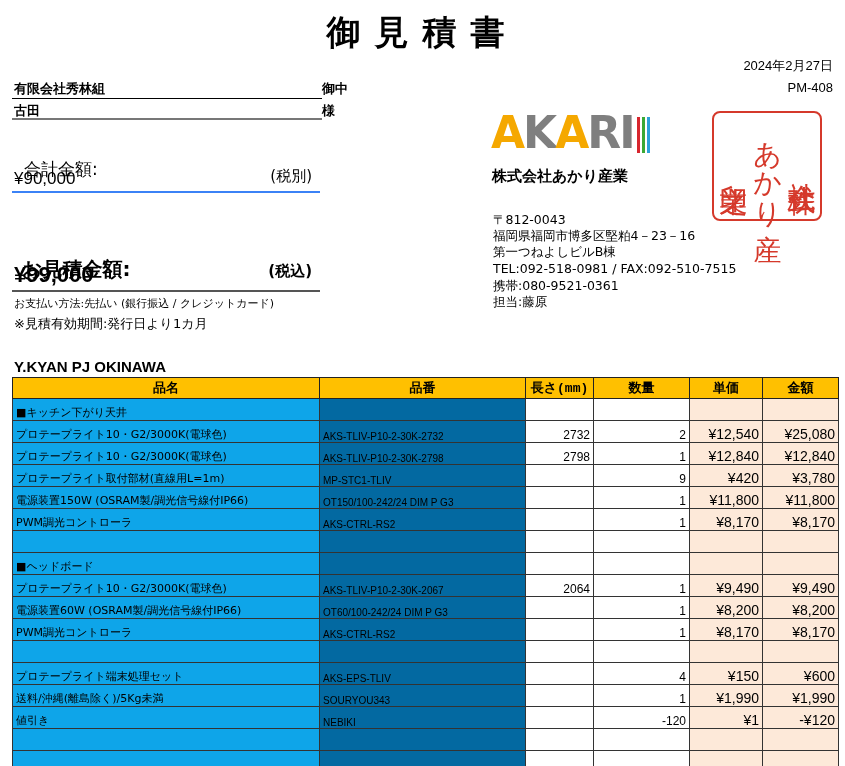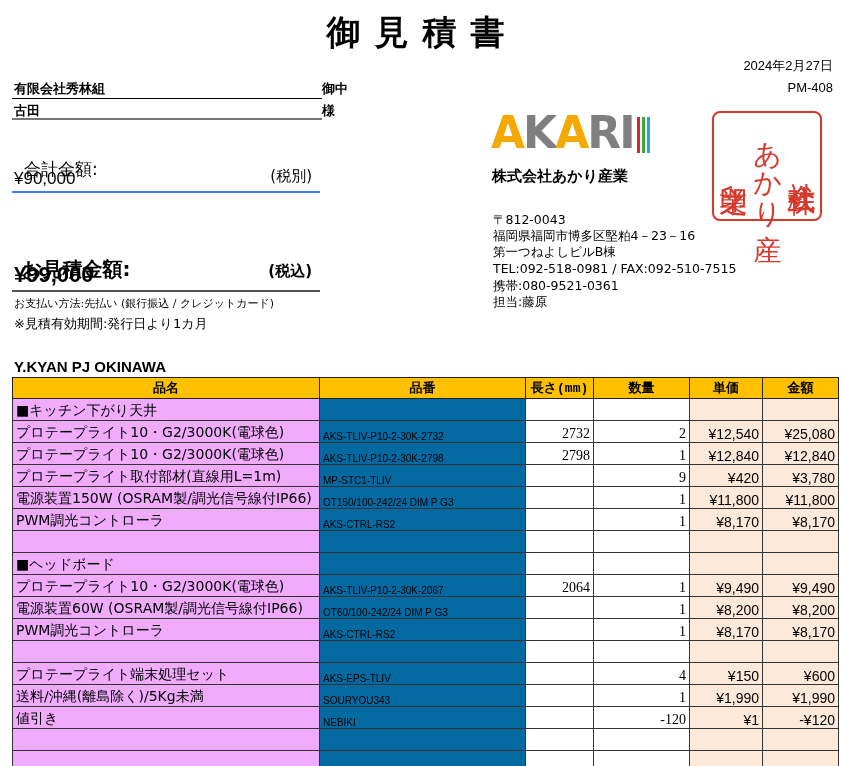--- a/index.html
+++ b/index.html
@@ -27,23 +27,23 @@
   .bars{display:flex;gap:2px;margin-left:3px;height:36px;align-self:flex-end;}
   .bars span{display:block;width:3px;height:36px;}
   .company{left:492px;top:155px;font-size:15px;font-weight:bold;font-family:"DejaVu Sans",sans-serif;margin-top:12px;}
   .addr{left:493px;font-size:12.5px;font-family:"DejaVu Sans",sans-serif;line-height:16px;margin-top:36px;}
   .seal{left:712px;top:111px;width:110px;height:110px;border:2px solid #d5392b;border-radius:8px;box-sizing:border-box;color:#d5392b;display:flex;flex-direction:row-reverse;justify-content:space-around;align-items:center;padding:2px;}
   .seal .col{writing-mode:vertical-rl;font-size:28px;line-height:30px;font-family:"DejaVu Sans",sans-serif;letter-spacing:-2px;}
   .pj{left:14px;top:358px;font-size:15px;font-weight:bold;}
   table.items{position:absolute;left:12px;top:377px;border-collapse:collapse;table-layout:fixed;width:826px;}
   table.items th{background:#ffc000;font-size:13px;font-weight:bold;height:20px;border:1.5px solid #222;font-family:Liberation Mono, monospace;padding:0;}
   table.items td{height:21px;border:1px solid #333;border-top:1px solid #555;font-size:10.5px;padding:0 3px;white-space:nowrap;overflow:hidden;vertical-align:bottom;}
-  table.items td.name{background:#f0abfc;font-family:"DejaVu Sans",sans-serif;font-size:14px;}
+  table.items td.name{background:#0ea5e9;font-family:"DejaVu Sans",sans-serif;font-size:11px;}
   table.items td.code{background:#0369a1;font-size:10px;}
-  table.items td.num{background:#fff;text-align:right;font-size:14px;font-family:Liberation Serif, serif;}
+  table.items td.num{background:#fff;text-align:right;font-size:12px;}
   table.items td.money{background:#fde9d9;text-align:right;font-size:14px;margin-left:32px;}
 </style>
 </head>
 <body>
 
 <div class="abs title">御見積書</div>
 <div class="abs date">2024年2月27日</div>
 <div class="abs docno">PM-408</div>
 
 <div class="abs cust cust1">有限会社秀林組</div>

